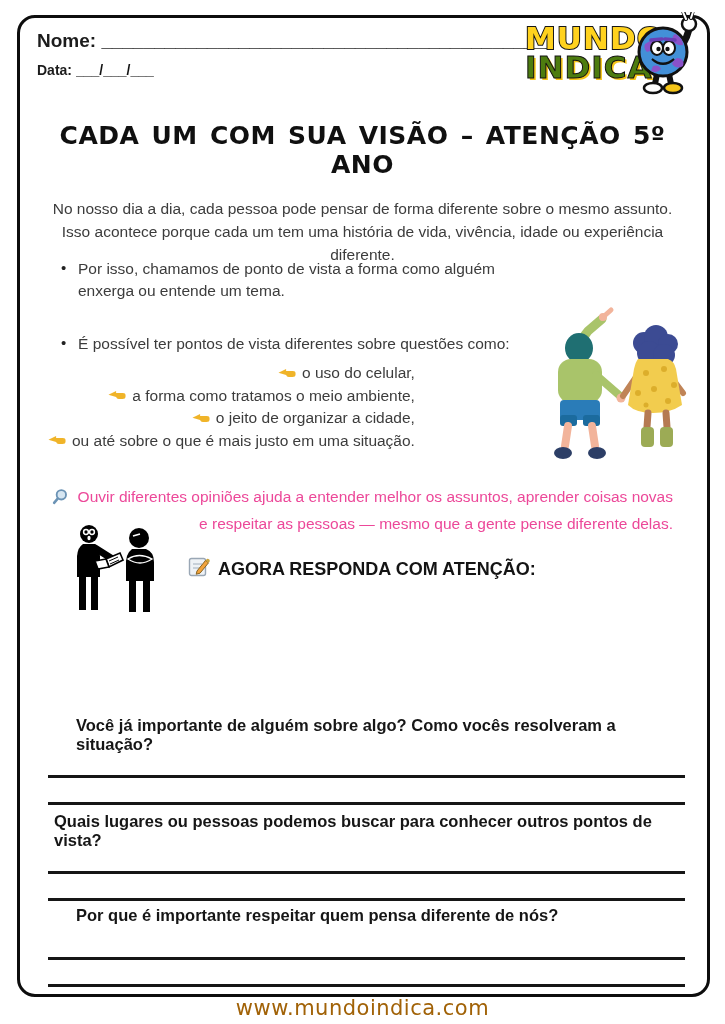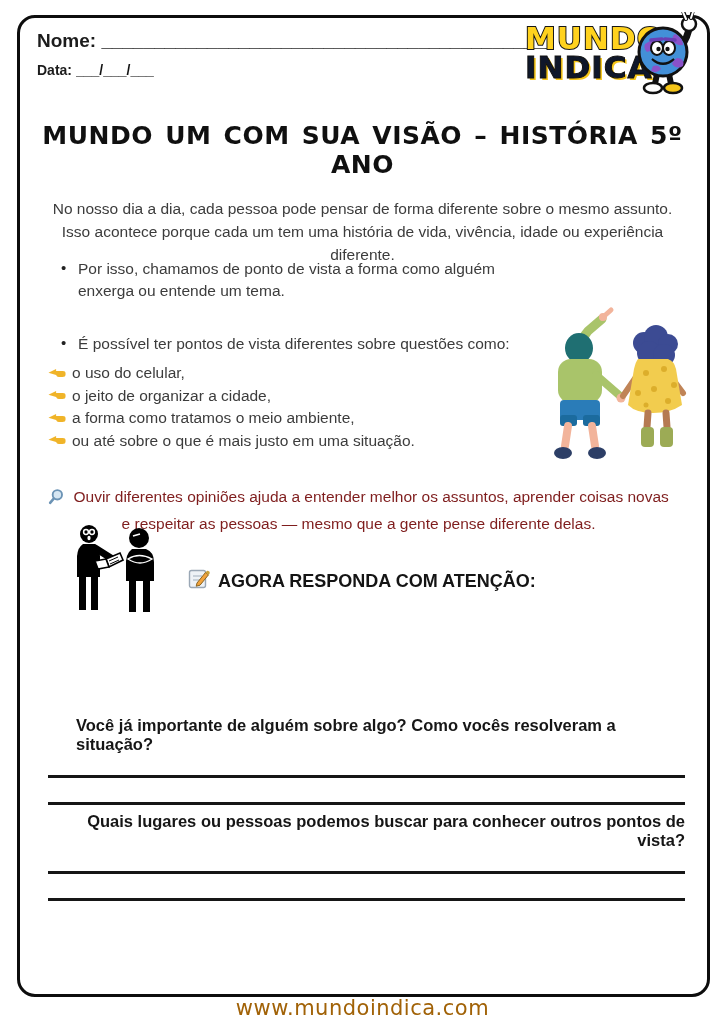--- a/index.html
+++ b/index.html
@@ -12,45 +12,45 @@
     border:3px solid #0d0d0d;border-radius:18px;pointer-events:none;
   }
   
   .name-row{position:absolute;left:37px;top:30px;font-size:19px;font-weight:bold;white-space:nowrap;}
   .date-row{position:absolute;left:37px;top:62px;font-size:14px;font-weight:bold;white-space:nowrap;}
   .blank{display:inline-block;max-width:452px;overflow:hidden;white-space:nowrap;vertical-align:bottom;font-weight:bold;color:#111;}
   
   .logo{position:absolute;right:22px;top:16px;width:178px;height:86px;}
   .logo-words{position:absolute;left:0;top:8px;line-height:0.92;font-family:"DejaVu Sans",sans-serif;font-weight:bold;letter-spacing:1px;}
   .logo-w1{font-size:31px;color:#ffd21e;-webkit-text-stroke:2px #161616;paint-order:stroke fill;display:block;}
-  .logo-w2{font-size:31px;color:#0f172a;-webkit-text-stroke:1px #111;text-shadow:2px 2px 0 #f5c518;display:block;}
+  .logo-w2{font-size:31px;color:#4d7c0f;-webkit-text-stroke:1px #111;text-shadow:2px 2px 0 #f5c518;display:block;}
   .mascot{position:absolute;right:-2px;top:-4px;}
   
   .title{
     position:absolute;left:30px;right:30px;top:121px;text-align:center;
     font-family:"DejaVu Sans",sans-serif;font-weight:800;font-size:25px;
     letter-spacing:0.5px;word-spacing:3px;color:#101010;
   }
   .intro{position:absolute;left:52px;right:52px;top:181px;text-align:center;font-size:15.5px;line-height:1.5;color:#3c3c3c;}
   .bullets{position:absolute;left:78px;right:200px;top:258px;font-size:15.5px;color:#3c3c3c;line-height:1.45;}
   .bullet{position:relative;margin-bottom:30px;}
   .bullet .dot{position:absolute;left:-17px;top:-1px;color:#222;font-size:15px;}
   .pointers{position:absolute;left:48px;top:365px;font-size:15.5px;color:#3c3c3c;line-height:1.0;}
-  .pointer-row{display:flex;align-items:center;margin-bottom:7px;}
+  .pointer-row{display:flex;align-items:center;margin-bottom:7px;justify-content:flex-end;}
   .pointer-row .picon{width:18px;height:14px;margin-right:6px;flex:none;}
-  .note{position:absolute;left:44px;right:52px;top:469px;text-align:center;font-size:15.5px;line-height:1.55;color:#7f1d1d;}
+  .note{position:absolute;left:44px;right:52px;top:469px;text-align:right;font-size:15.5px;line-height:1.55;color:#ec4899;}
   .note .nicon{vertical-align:-3px;margin-right:4px;}
   
   .duo{position:absolute;left:62px;top:521px;}
-  .respond-heading{position:absolute;left:188px;top:556px;font-size:18px;font-weight:bold;color:#141414;display:flex;align-items:center;gap:8px;margin-top:12px;}
+  .respond-heading{position:absolute;left:188px;top:556px;font-size:18px;font-weight:bold;color:#141414;display:flex;align-items:center;gap:8px;}
   
   .qblock{position:absolute;left:48px;right:40px;}
   .q1{top:620px;} .q2{top:716px;} .q3{top:812px;} .q4{top:906px;}
   .qtext{margin:0 0 0 28px;font-size:16.5px;font-weight:bold;color:#161616;}
-  .q3 .qtext{margin-left:6px;text-align:right;}
+  .q3 .qtext{margin-left:6px;}
   .aline{border:0;border-top:3px solid #161616;margin:0;}
   .l1{margin-top:21px;} .l2{margin-top:24px;}
   .q4 .l1{margin-top:32px;}
   
   .footer{position:absolute;left:0;right:0;top:996px;text-align:center;font-family:"DejaVu Sans",sans-serif;font-size:21px;color:#a16207;letter-spacing:0.5px;}
   .kids{position:absolute;left:522px;top:303px;}
 </style>
 </head>
 <body>
 
@@ -93,21 +93,21 @@
         <ellipse cx="38" cy="36" rx="6" ry="7" fill="#fff" stroke="#111" stroke-width="2"></ellipse>
         <ellipse cx="50" cy="36" rx="6" ry="7" fill="#fff" stroke="#111" stroke-width="2"></ellipse>
         <circle cx="39.5" cy="37" r="2.2" fill="#111"></circle>
         <circle cx="48.5" cy="37" r="2.2" fill="#111"></circle>
         <path d="M32 28 L43 27 M46 27 L56 28" stroke="#6a3fb5" stroke-width="3.5" stroke-linecap="round"></path>
         <path d="M33 47 Q44 56 55 47 Q50 52 44 52 Q38 52 33 47 Z" fill="#fff" stroke="#111" stroke-width="2"></path>
       </svg>
     </span>
   </div>
 
-  <div class="title">MUNDO UM COM SUA VISÃO – HISTÓRIA 5º ANO</div>
+  <div class="title">CADA UM COM SUA VISÃO – ATENÇÃO 5º ANO</div>
 
   <p class="intro">No nosso dia a dia, cada pessoa pode pensar de forma diferente sobre o mesmo assunto. Isso acontece porque cada um tem uma história de vida, vivência, idade ou experiência diferente.</p>
 
   <div class="bullets">
     <div class="bullet">
       <span class="dot">•</span>
       <span>Por isso, chamamos de ponto de vista a forma como alguém enxerga ou entende um tema.</span>
     </div>
     <div class="bullet">
       <span class="dot">•</span>
@@ -123,29 +123,29 @@
           </svg>
       </span>
       <span>o uso do celular,</span>
     </div>
     <div class="pointer-row">
       <span class="picon">
         <svg width="18" height="14" viewBox="0 0 20 14">
             <path d="M0.5 6.7 L9 2.6 L9 4.9 L16.5 4.9 Q19.5 4.9 19.5 7.5 L19.5 8.6 Q19.5 11.4 16 11.4 L12 11.4 Q9.6 11.4 9 9.3 L0.5 6.7 Z" fill="#f0b429"></path>
           </svg>
       </span>
+      <span>a forma como tratamos o meio ambiente,</span>
+    </div>
+    <div class="pointer-row">
+      <span class="picon">
+        <svg width="18" height="14" viewBox="0 0 20 14">
+            <path d="M0.5 6.7 L9 2.6 L9 4.9 L16.5 4.9 Q19.5 4.9 19.5 7.5 L19.5 8.6 Q19.5 11.4 16 11.4 L12 11.4 Q9.6 11.4 9 9.3 L0.5 6.7 Z" fill="#f0b429"></path>
+          </svg>
+      </span>
       <span>o jeito de organizar a cidade,</span>
-    </div>
-    <div class="pointer-row">
-      <span class="picon">
-        <svg width="18" height="14" viewBox="0 0 20 14">
-            <path d="M0.5 6.7 L9 2.6 L9 4.9 L16.5 4.9 Q19.5 4.9 19.5 7.5 L19.5 8.6 Q19.5 11.4 16 11.4 L12 11.4 Q9.6 11.4 9 9.3 L0.5 6.7 Z" fill="#f0b429"></path>
-          </svg>
-      </span>
-      <span>a forma como tratamos o meio ambiente,</span>
     </div>
     <div class="pointer-row">
       <span class="picon">
         <svg width="18" height="14" viewBox="0 0 20 14">
             <path d="M0.5 6.7 L9 2.6 L9 4.9 L16.5 4.9 Q19.5 4.9 19.5 7.5 L19.5 8.6 Q19.5 11.4 16 11.4 L12 11.4 Q9.6 11.4 9 9.3 L0.5 6.7 Z" fill="#f0b429"></path>
           </svg>
       </span>
       <span>ou até sobre o que é mais justo em uma situação.</span>
     </div>
   </div>
@@ -200,20 +200,25 @@
   <div class="qblock q2">
     <p class="qtext">Você já importante de alguém sobre algo? Como vocês resolveram a situação?</p>
     <hr class="aline l1">
     <hr class="aline l2">
   </div>
   <div class="qblock q3">
     <p class="qtext">Quais lugares ou pessoas podemos buscar para conhecer outros pontos de vista?</p>
     <hr class="aline l1">
     <hr class="aline l2">
   </div>
+  <div class="qblock q4">
+    <p class="qtext">Por que é importante respeitar quem pensa diferente de nós?</p>
+    <hr class="aline l1">
+    <hr class="aline l2">
+  </div>
 
   <span class="kids">
     <svg width="178" height="160" viewBox="0 0 178 160">
 
       <path d="M52 66 Q54 42 66 28 L80 16" stroke="#a9c46a" stroke-width="9" fill="none" stroke-linecap="round"></path>
       <path d="M80 15 L89 7" stroke="#f2b49b" stroke-width="5" stroke-linecap="round"></path>
       <circle cx="81" cy="14" r="4" fill="#f2b49b"></circle>
 
       <ellipse cx="57" cy="45" rx="14" ry="15" fill="#1f6f72"></ellipse>
 

